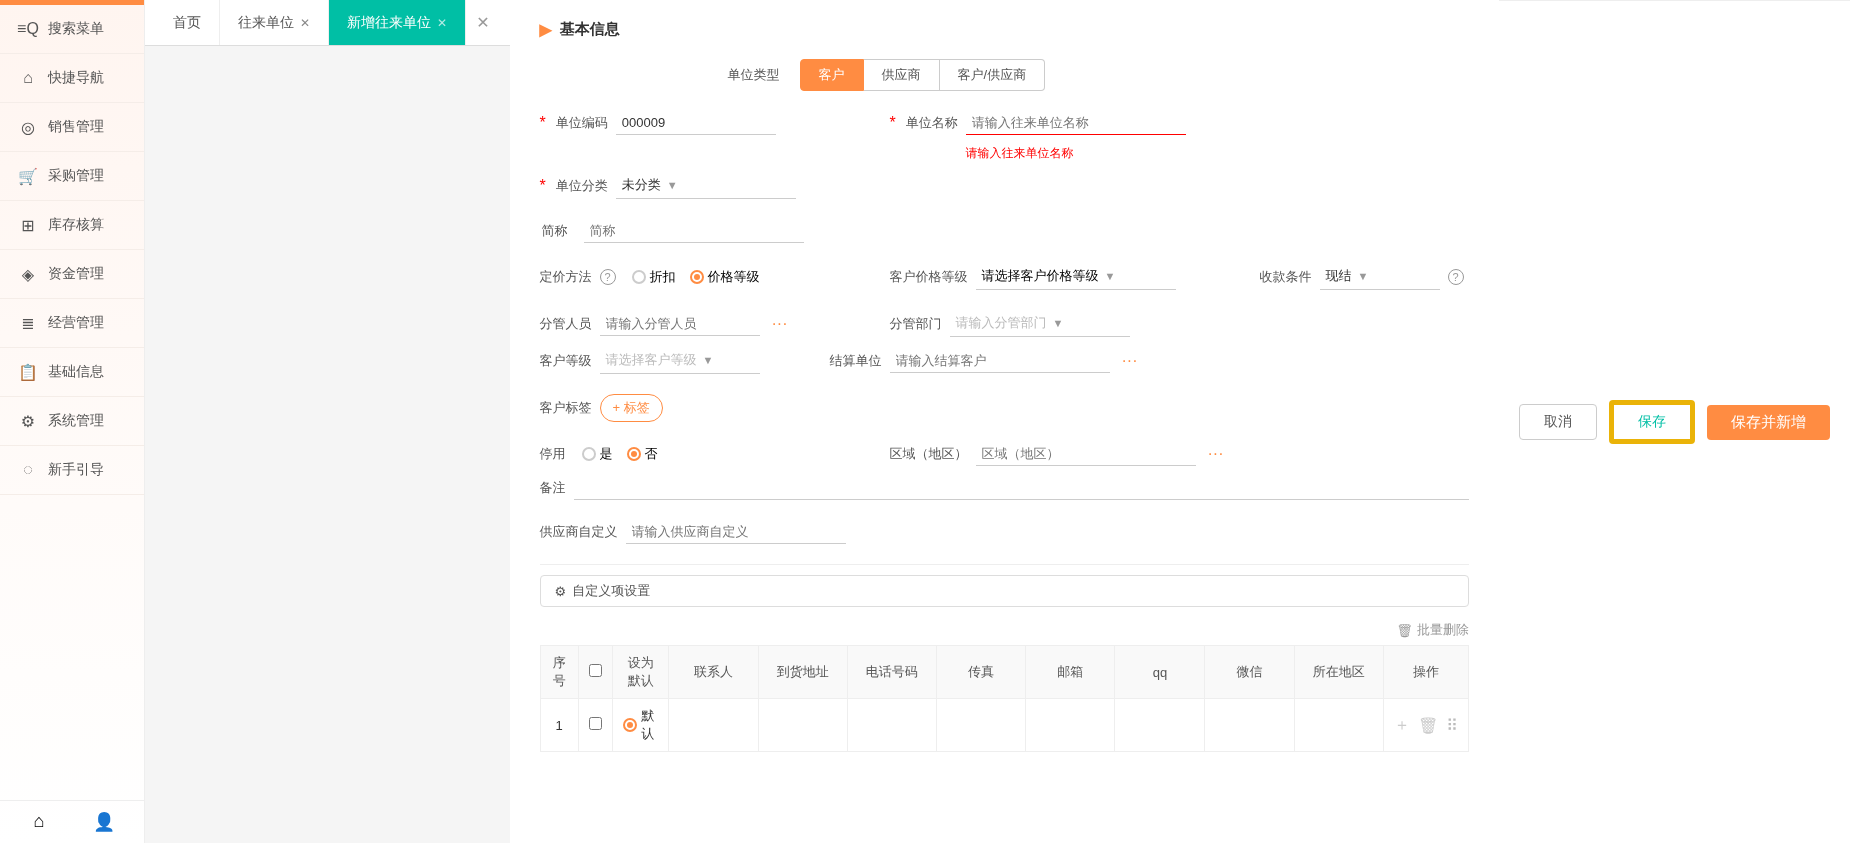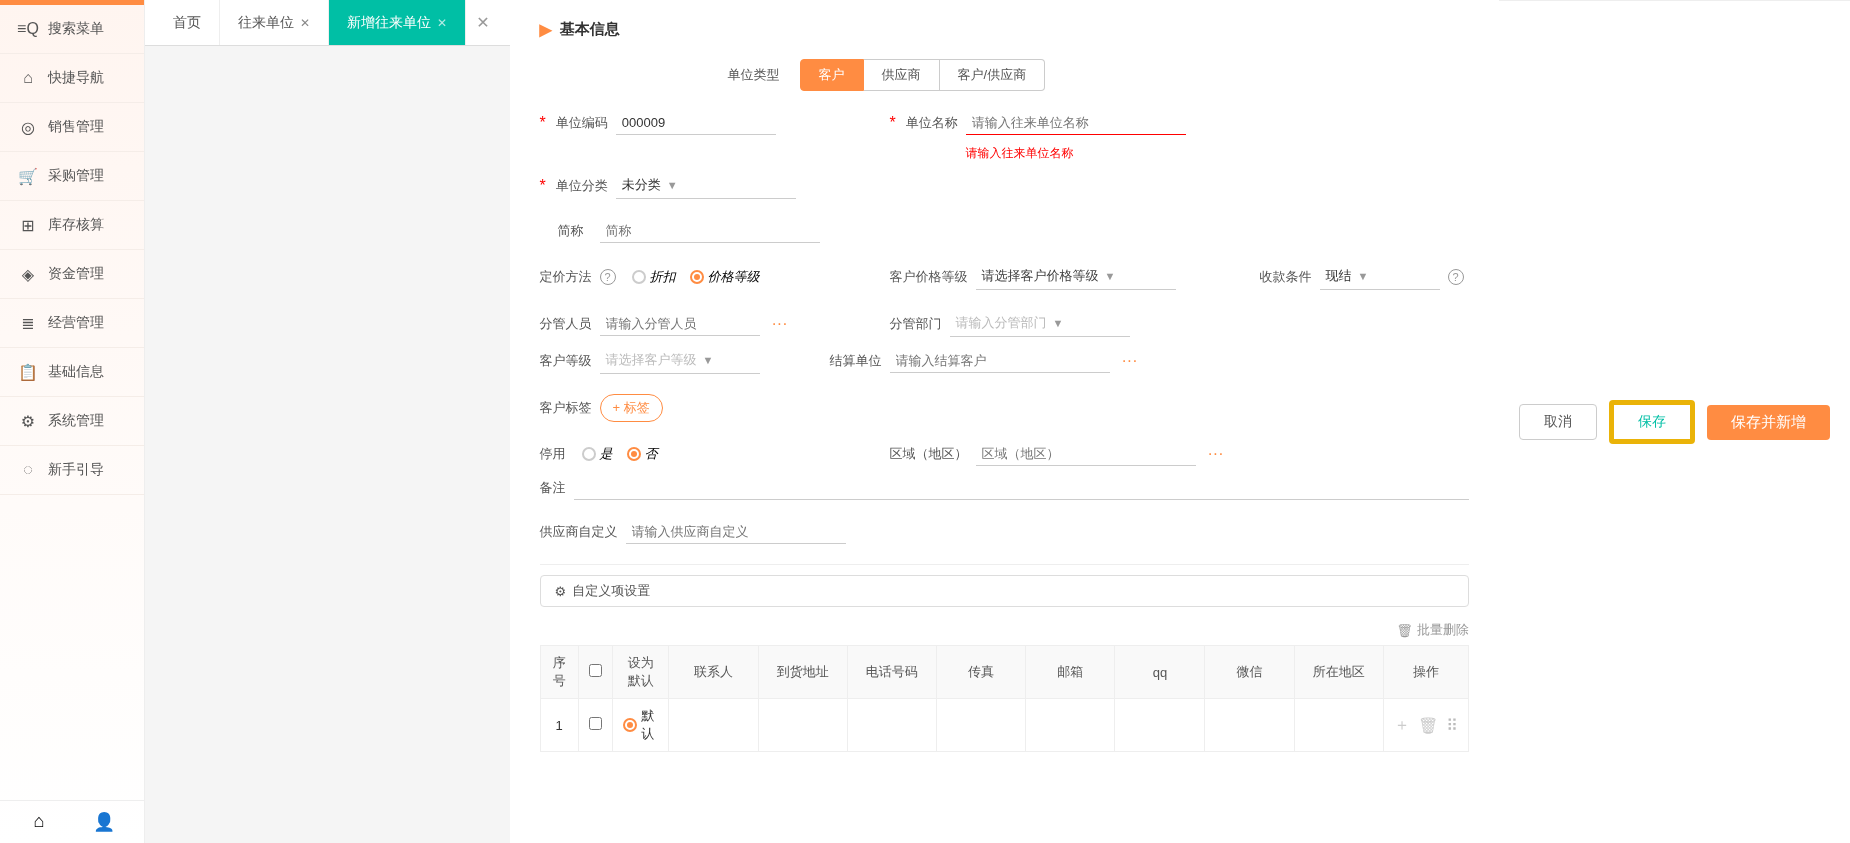--- a/index.html
+++ b/index.html
@@ -205,21 +205,20 @@
       display: flex;
       align-items: center;
       gap: 14px;
     }
     .radio-item {
       display: flex;
       align-items: center;
       gap: 4px;
       font-size: 13px;
       cursor: pointer;
-      font-style: italic;
     }
     .radio-circle {
       width: 14px;
       height: 14px;
       border-radius: 50%;
       border: 2px solid #ccc;
       display: flex;
       align-items: center;
       justify-content: center;
       flex-shrink: 0;
@@ -485,21 +484,21 @@
         <span class="required-star">*</span>
         <span class="form-label">单位分类</span>
         <div class="form-select wide">
           <span>未分类</span>
           <span class="chevron">▼</span>
         </div>
       </div>
     </div>
 
     <div class="form-row" style="margin-top:4px;">
-      <div class="form-group" style="min-width:340px; margin-left:18px;">
+      <div class="form-group" style="min-width:340px; margin-left:2px;">
         <span class="form-label" style="margin-right:8px;">简称</span>
         <input class="form-input wide" type="text" placeholder="简称" style="">
       </div>
     </div>
 
     <div class="form-row" style="margin-top:4px; align-items:center;">
 
       <div class="form-group" style="min-width:340px;">
         <span class="form-label">定价方法</span>
         <span class="help-icon">?</span>
@@ -511,21 +510,21 @@
           <div class="radio-item">
             <div class="radio-circle checked"></div>
             <span>价格等级</span>
           </div>
         </div>
       </div>
 
       <div class="form-group" style="min-width:360px;">
         <span class="form-label">客户价格等级</span>
         <div class="form-select wide" style="min-width:200px;">
-          <span style="color:#404040;font-family:Liberation Mono, monospace;">请选择客户价格等级</span>
+          <span style="color:#000000;font-family:Liberation Mono, monospace;">请选择客户价格等级</span>
           <span class="chevron">▼</span>
         </div>
       </div>
 
       <div class="form-group">
         <span class="form-label">收款条件</span>
         <div class="form-select" style="min-width:120px;">
           <span>现结</span>
           <span class="chevron">▼</span>
         </div>

